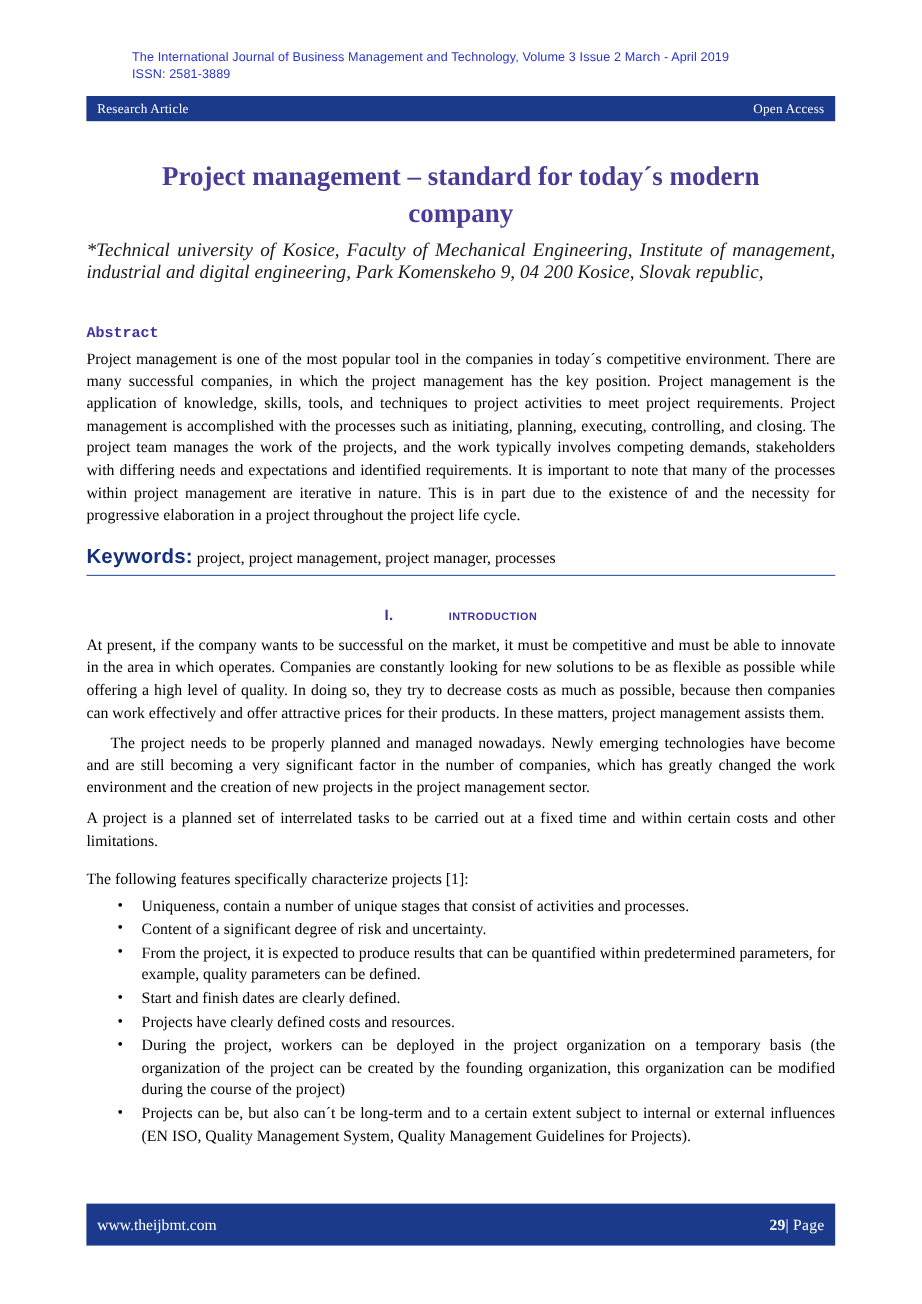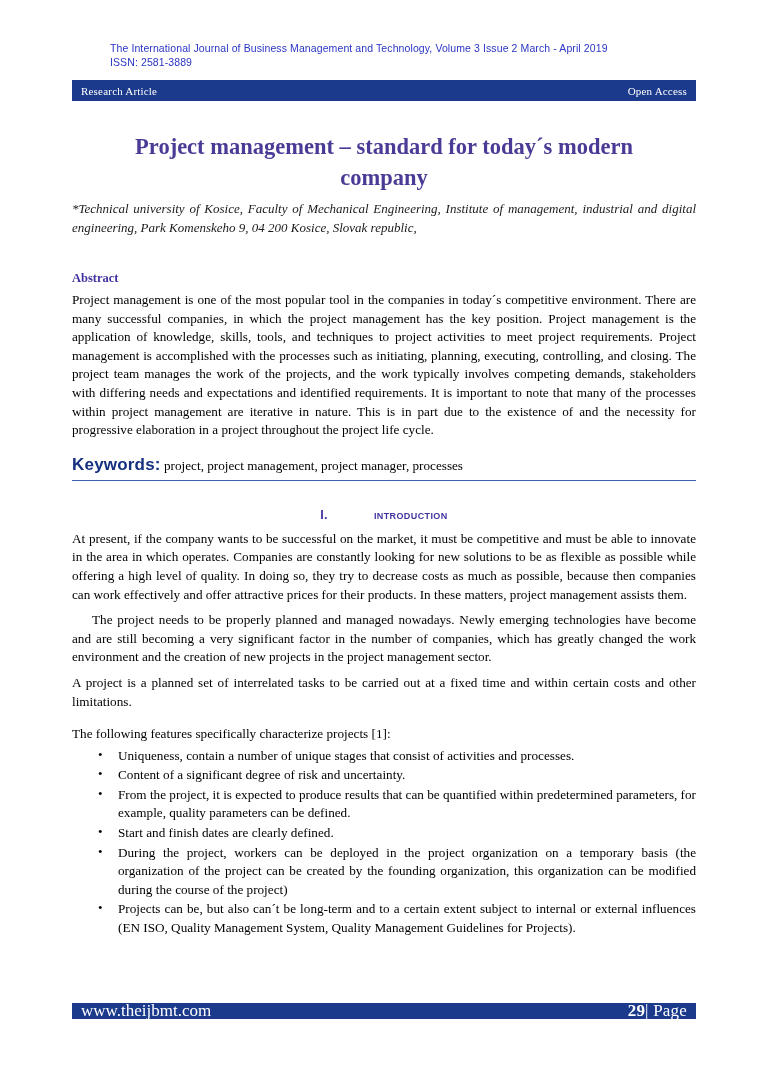--- a/index.html
+++ b/index.html
@@ -75,30 +75,30 @@
     font-family: "Liberation Sans", sans-serif;
     font-weight: bold;
     font-size: 13.5px;
     color: #1a1a1a;
     letter-spacing: -0.2px;
   }
   .affiliation {
     margin-top: 6px;
     font-family: "Liberation Serif", serif;
     font-style: italic;
-    font-size: 13px;
+    font-size: 16px;
     line-height: 19px;
     color: #1a1a1a;
     text-align: justify;
   }
 
   
   .abstract-heading {
     margin-top: 34px;
-    font-family: Liberation Serif, serif;
+    font-family: Liberation Mono, monospace;
     font-weight: bold;
     font-size: 12.5px;
     color: #4033a0;
   }
   .abstract-body {
     margin-top: 5px;
     font-size: 13.2px;
     line-height: 18.6px;
     text-align: justify;
     color: #000000;
@@ -187,30 +187,30 @@
     font-size: 13px;
     color: #000000;
   }
 
   
   .footer-bar {
     position: absolute;
     left: 72px;
     top: 1003px;
     width: 624px;
-    height: 16px;
+    height: 35px;
     background: #1b3a8c;
     display: flex;
     align-items: center;
     justify-content: space-between;
     padding: 0 9px;
     box-sizing: border-box;
     color: #ffffff;
     font-family: "Liberation Serif", serif;
-    font-size: 17px;
+    font-size: 13px;
   }
   .footer-bar .page-no { letter-spacing: 0.2px; }
   .footer-bar .page-no b { font-weight: bold; }
 </style>
 </head>
 <body>
 
 <div class="page">
   <div class="content">
 
@@ -244,20 +244,21 @@
     <div class="para indent">The project needs to be properly planned and managed nowadays. Newly emerging technologies have become and are still becoming a very significant factor in the number of companies, which has greatly changed the work environment and the creation of new projects in the project management sector.</div>
 
     <div class="para">A project is a planned set of interrelated tasks to be carried out at a fixed time and within certain costs and other limitations.</div>
     <div class="para tight">The following features specifically characterize projects [1]:</div>
 
     <ul class="bullets">
       <li>Uniqueness, contain a number of unique stages that consist of activities and processes.</li>
       <li>Content of a significant degree of risk and uncertainty.</li>
       <li>From the project, it is expected to produce results that can be quantified within predetermined parameters, for example, quality parameters can be defined.</li>
       <li>Start and finish dates are clearly defined.</li>
+      <li>Projects have clearly defined costs and resources.</li>
       <li>During the project, workers can be deployed in the project organization on a temporary basis (the organization of the project can be created by the founding organization, this organization can be modified during the course of the project)</li>
       <li>Projects can be, but also can´t be long-term and to a certain extent subject to internal or external influences (EN ISO, Quality Management System, Quality Management Guidelines for Projects).</li>
     </ul>
 
   </div>
 
   <div class="footer-bar">
     <span>www.theijbmt.com</span>
     <span class="page-no"><b>29</b><span>| Page</span></span>
   </div>

